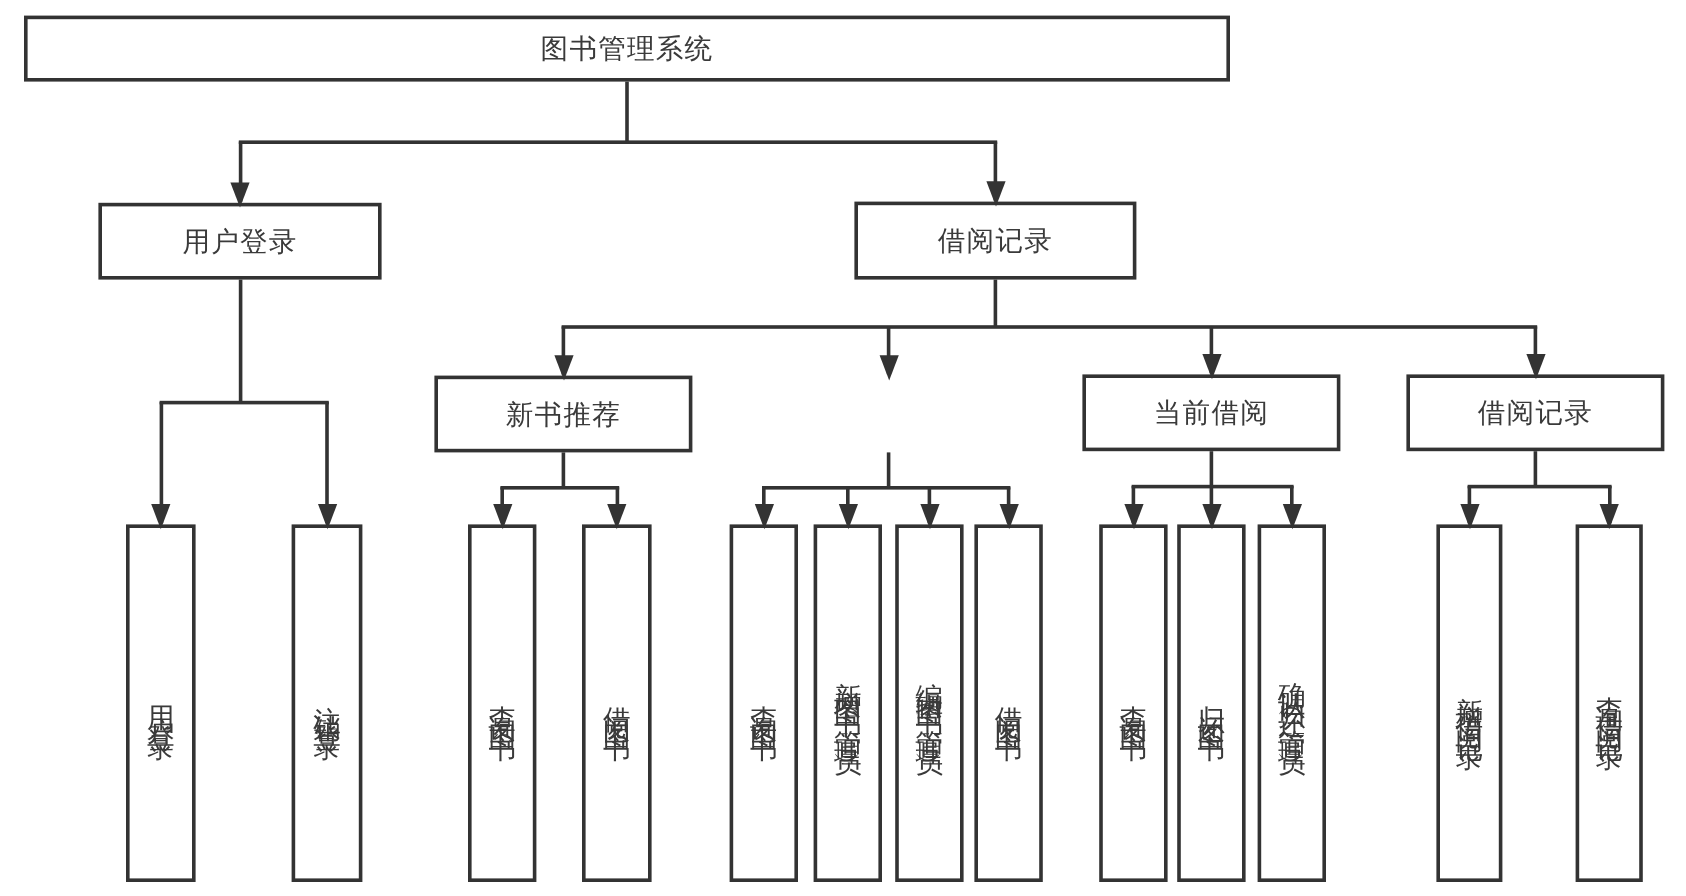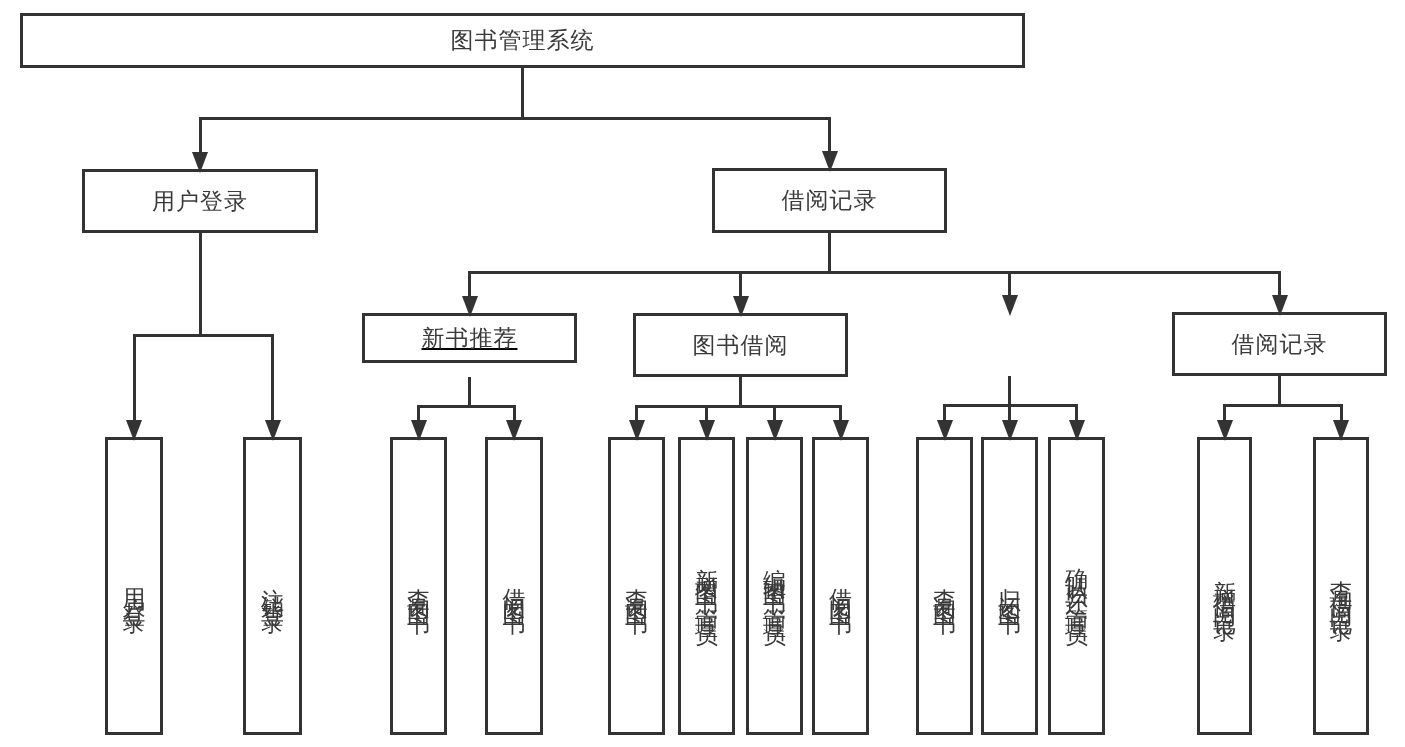--- a/index.html
+++ b/index.html
@@ -61,25 +61,25 @@
 <div id="diagram" style="--line: #333333; --text: #3a3a3a; --bg: #ffffff; --wm: #b0b0b0;">
 <div class="node h" style="left: 20px; top: 13px; width: 1005px; height: 55px;">
       <span class="label">图书管理系统</span>
     </div>
     <div class="node h" style="left: 82px; top: 169px; width: 236px; height: 64px;">
       <span class="label">用户登录</span>
     </div>
     <div class="node h" style="left: 712px; top: 168px; width: 235px; height: 65px;">
       <span class="label">借阅记录</span>
     </div>
-    <div class="node h" style="left: 362px; top: 313px; width: 215px; height: 50px; text-decoration: underline;">
+    <div class="node h" style="left: 362px; top: 313px; width: 215px; height: 64px;">
       <span class="label">新书推荐</span>
     </div>
-    <div class="node h" style="left: 633px; top: 313px; width: 215px; height: 64px;">
-      <span class="label">图书借阅</span>
+    <div class="node h" style="left: 902px; top: 312px; width: 215px; height: 64px;">
+      <span class="label">当前借阅</span>
     </div>
     <div class="node h" style="left: 1172px; top: 312px; width: 215px; height: 64px;">
       <span class="label">借阅记录</span>
     </div>
     <div class="node v" style="left: 105px; top: 437px; width: 58px; height: 298px;">
       <span class="label">用户登录</span>
     </div>
     <div class="node v" style="left: 243px; top: 437px; width: 59px; height: 298px;">
       <span class="label">注销登录</span>
     </div>

